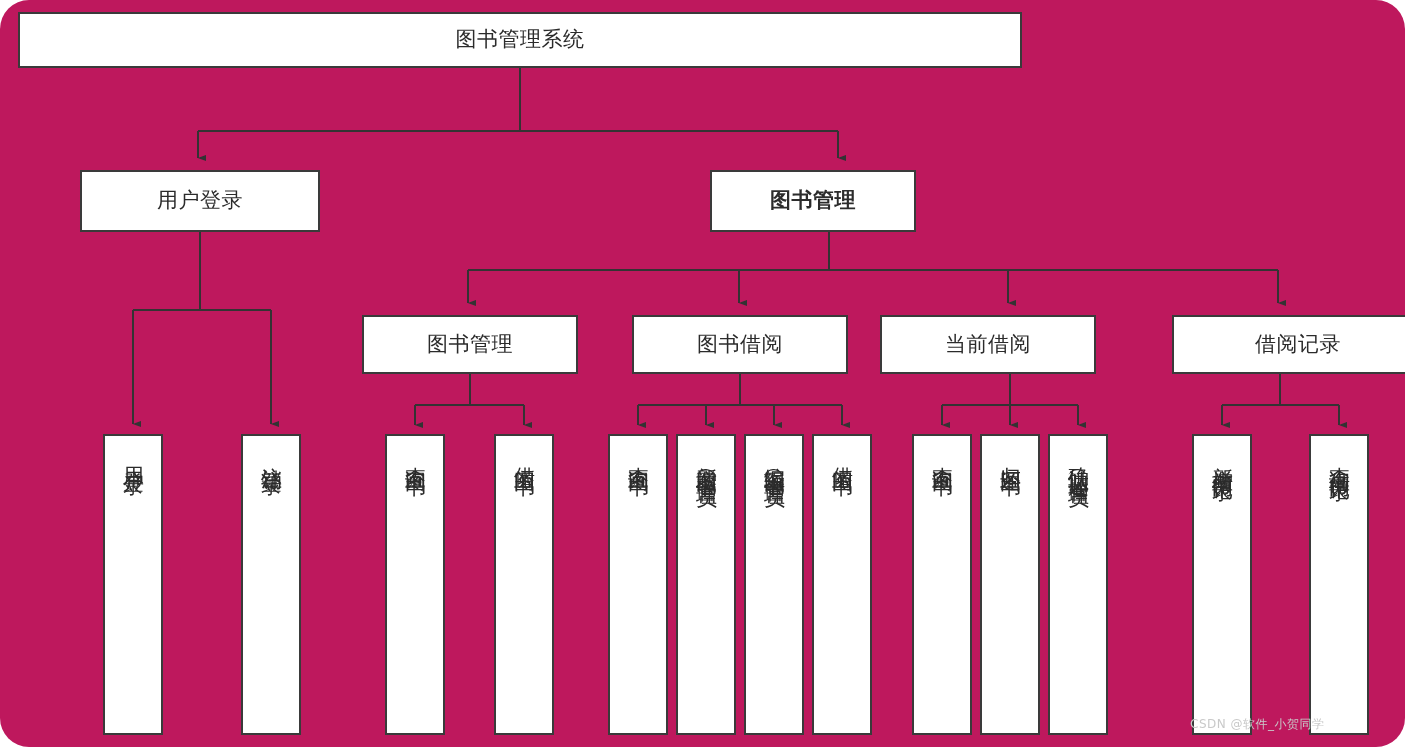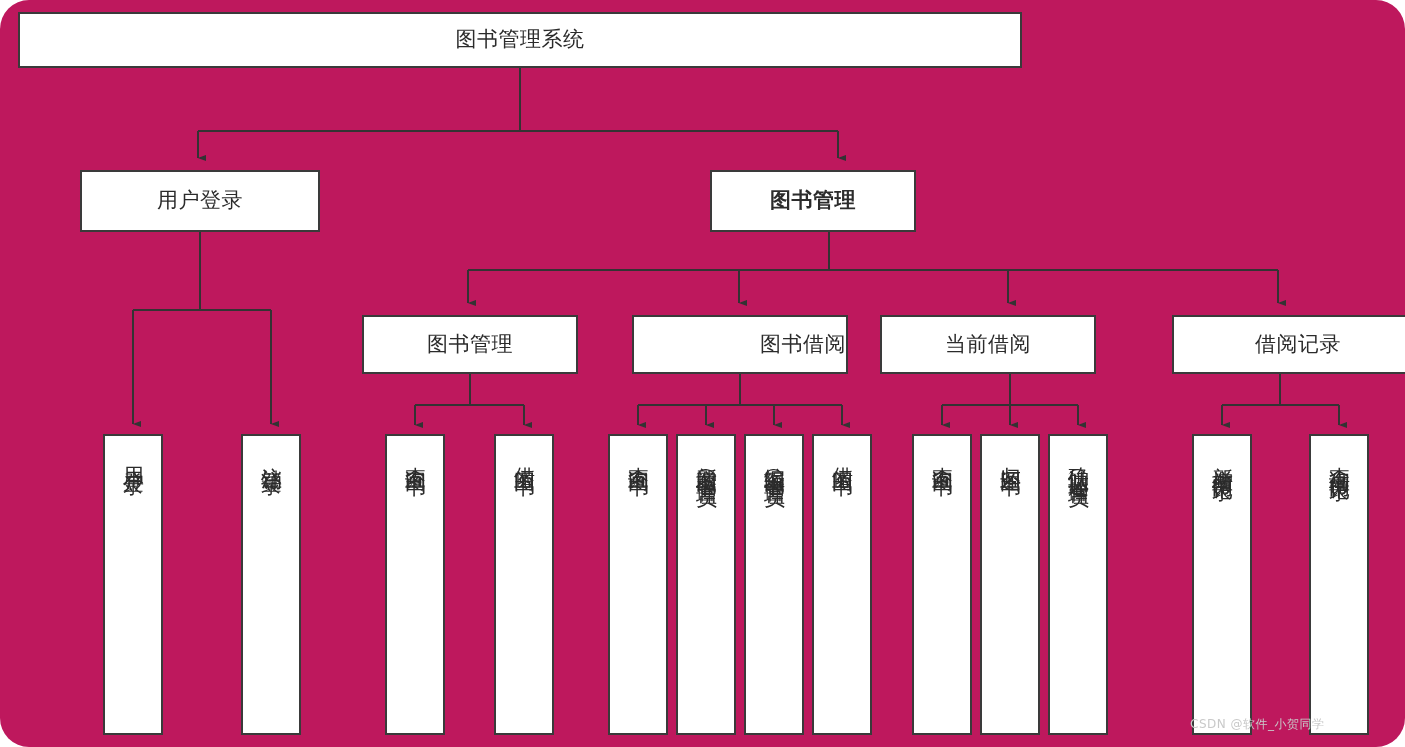--- a/index.html
+++ b/index.html
@@ -131,21 +131,21 @@
   <div class="node horizontal" style="left:80px; top:170px; width:240px; height:62px;">
     <span class="label">用户登录</span>
   </div>
   <div class="node horizontal" style="left:710px; top:170px; width:206px; height:62px;font-weight:bold;">
     <span class="label">图书管理</span>
   </div>
 
   <div class="node horizontal" style="left:362px; top:315px; width:216px; height:59px;">
     <span class="label">图书管理</span>
   </div>
-  <div class="node horizontal" style="left:632px; top:315px; width:216px; height:59px;justify-content:flex-end;">
+  <div class="node horizontal" style="left:632px; top:315px; width:216px; height:59px;">
     <span class="label">图书借阅</span>
   </div>
   <div class="node horizontal" style="left:880px; top:315px; width:216px; height:59px;">
     <span class="label">当前借阅</span>
   </div>
   <div class="node horizontal" style="left:1172px; top:315px; width:236px; height:59px;padding-left:16px;">
     <span class="label">借阅记录</span>
   </div>
 
   <div class="node vertical" style="left:103px; top:434px; width:60px; height:301px;">

